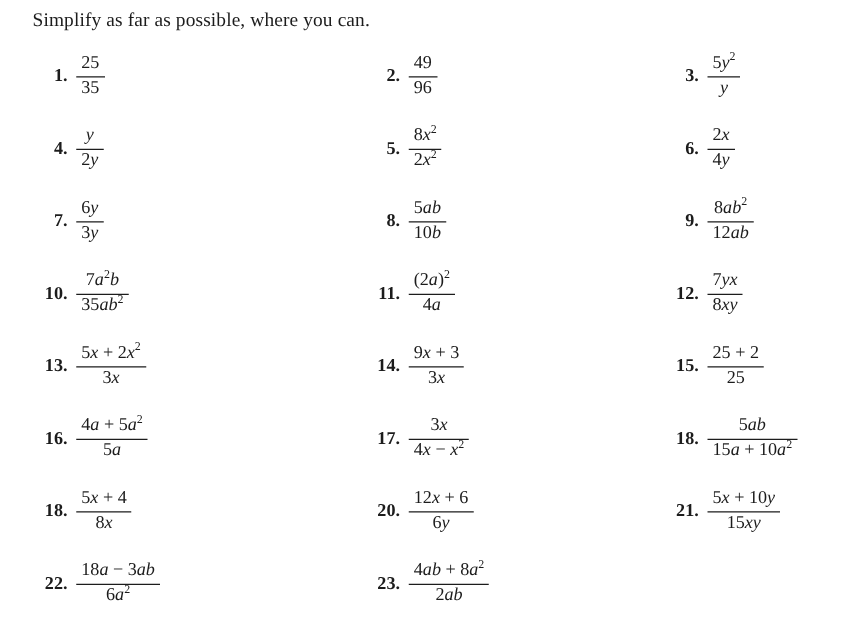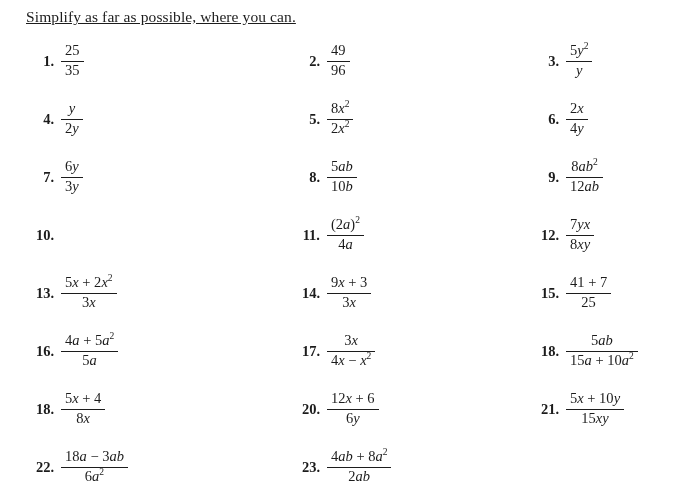--- a/index.html
+++ b/index.html
@@ -26,21 +26,20 @@
   }
 
   .instruction {
     position: absolute;
     left: 26px;
     top: 7px;
     font-size: 15.5px;
     line-height: 20px;
     letter-spacing: 0.1px;
     white-space: nowrap;
-    text-decoration: underline;
   }
 
   .grid {
     position: absolute;
     left: 0;
     top: 32px;
     width: 674px;
     display: grid;
     grid-template-columns: 276px 240px 158px;
     grid-auto-rows: 58px;
@@ -184,20 +183,25 @@
       <div class="problem col3">
         <span class="qnum">9.</span>
         <span class="frac">
           <span class="num"><span>8</span><i>ab</i><sup>2</sup></span>
           <span class="bar"></span>
           <span class="den"><span>12</span><i>ab</i></span>
         </span>
       </div>
       <div class="problem col1">
         <span class="qnum">10.</span>
+        <span class="frac">
+          <span class="num"><span>7</span><i>a</i><sup>2</sup><i>b</i></span>
+          <span class="bar"></span>
+          <span class="den"><span>35</span><i>ab</i><sup>2</sup></span>
+        </span>
       </div>
       <div class="problem col2">
         <span class="qnum">11.</span>
         <span class="frac">
           <span class="num"><span>(2</span><i>a</i><span>)</span><sup>2</sup></span>
           <span class="bar"></span>
           <span class="den"><span>4</span><i>a</i></span>
         </span>
       </div>
       <div class="problem col3">
@@ -220,21 +224,21 @@
         <span class="qnum">14.</span>
         <span class="frac">
           <span class="num"><span>9</span><i>x</i><span> + 3</span></span>
           <span class="bar"></span>
           <span class="den"><span>3</span><i>x</i></span>
         </span>
       </div>
       <div class="problem col3">
         <span class="qnum">15.</span>
         <span class="frac">
-          <span class="num"><span>41 + 7</span></span>
+          <span class="num"><span>25 + 2</span></span>
           <span class="bar"></span>
           <span class="den"><span>25</span></span>
         </span>
       </div>
       <div class="problem col1">
         <span class="qnum">16.</span>
         <span class="frac">
           <span class="num"><span>4</span><i>a</i><span> + 5</span><i>a</i><sup>2</sup></span>
           <span class="bar"></span>
           <span class="den"><span>5</span><i>a</i></span>

